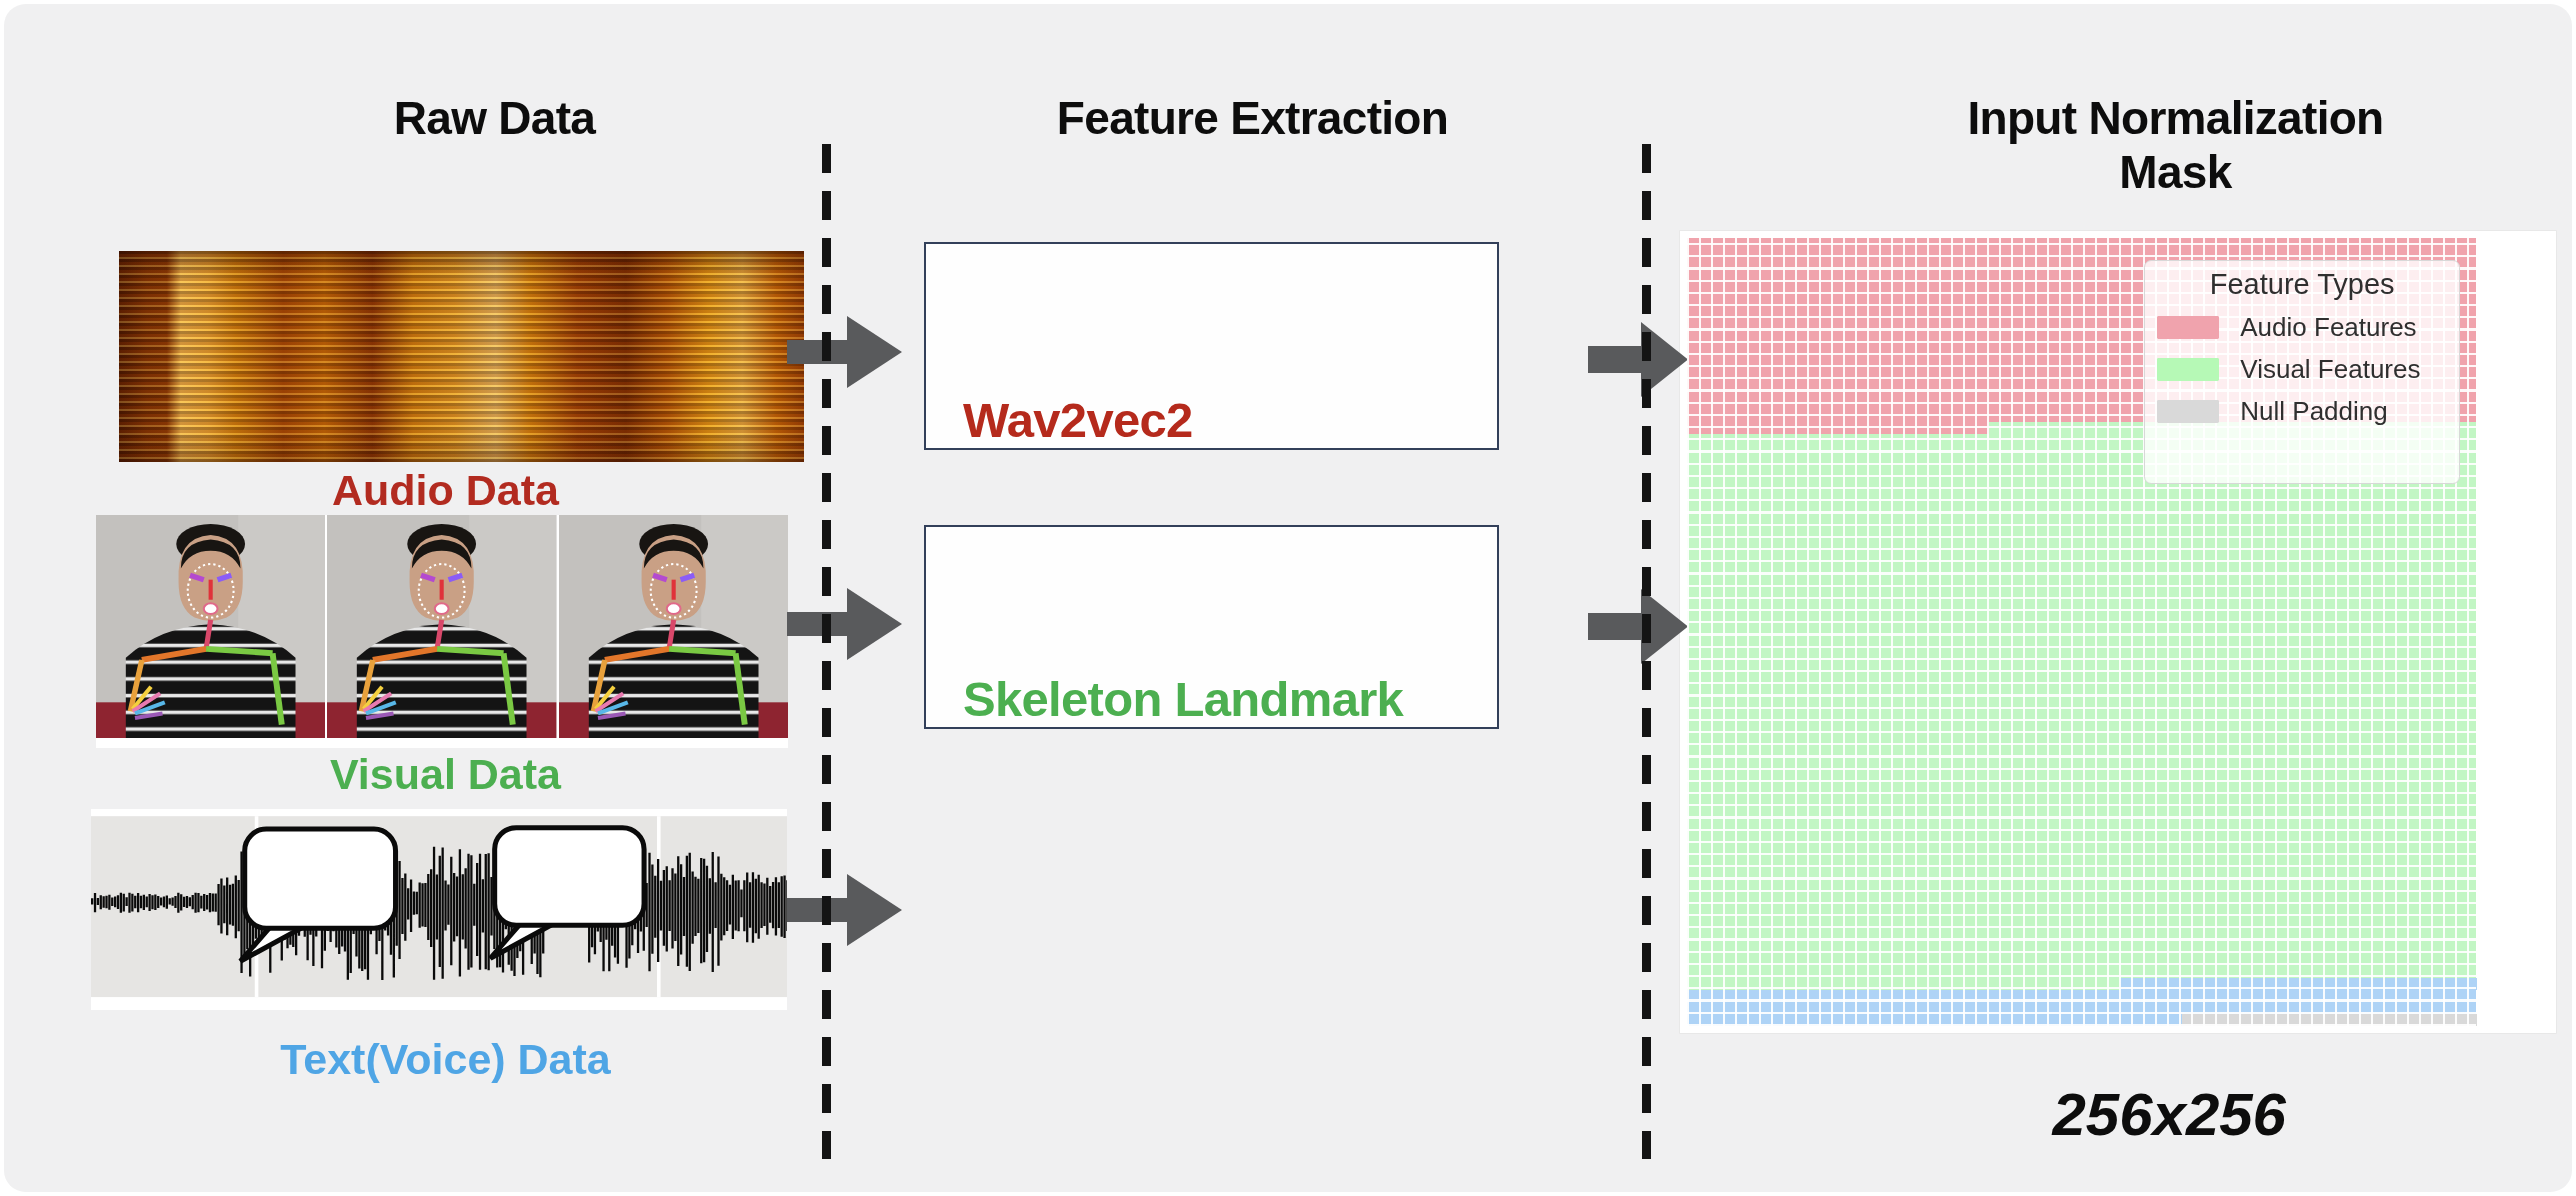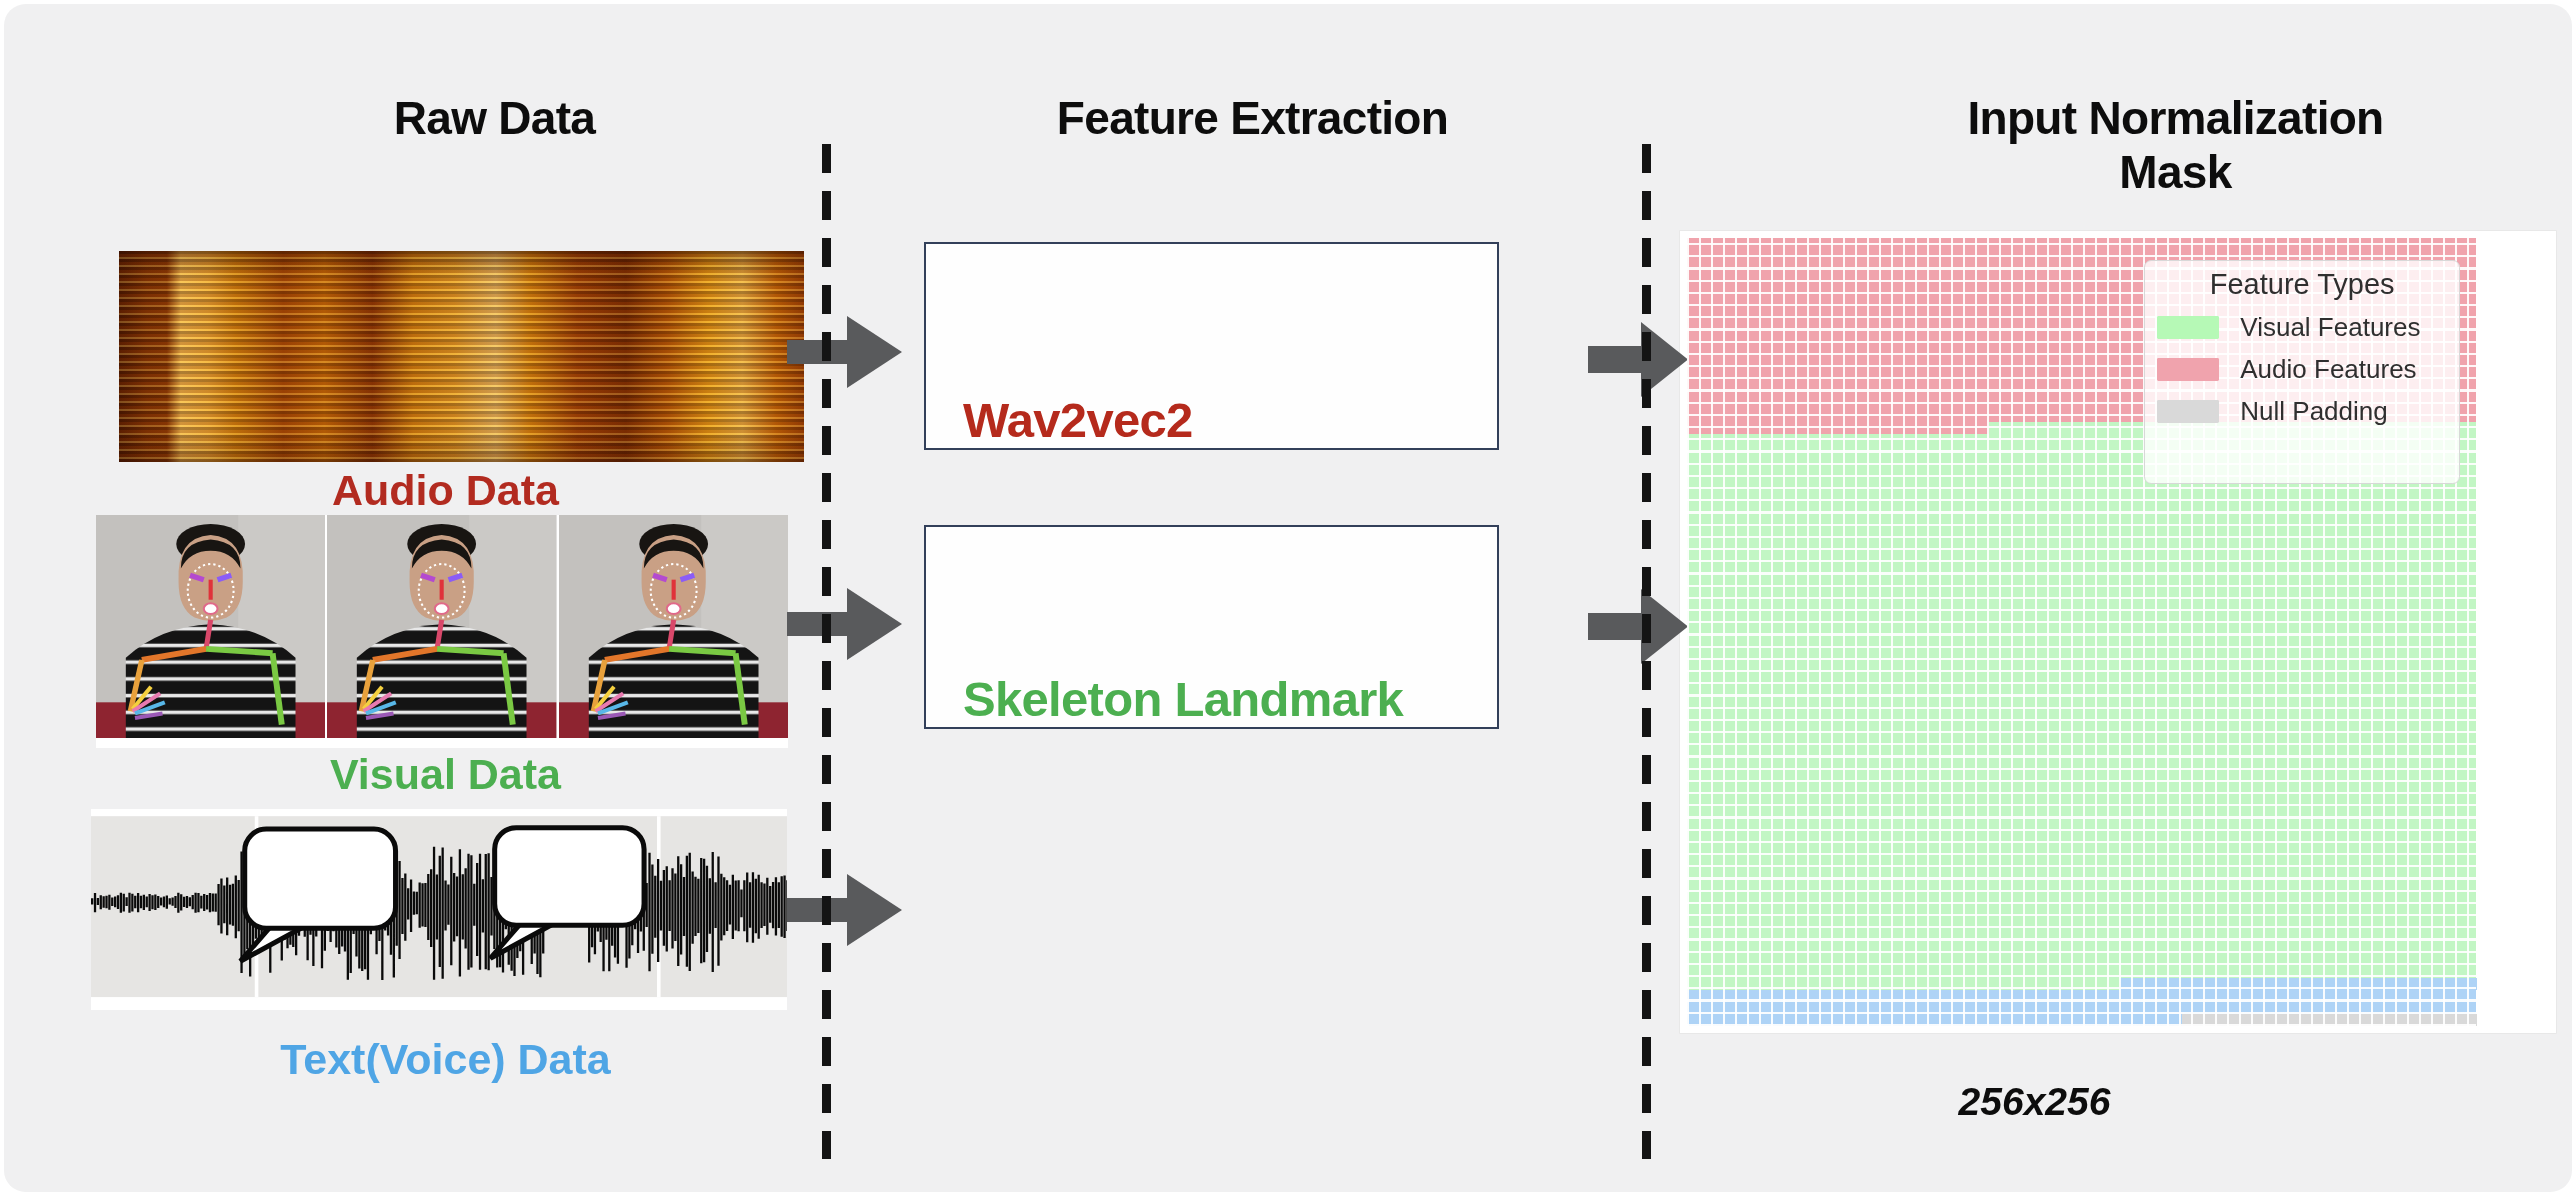--- a/index.html
+++ b/index.html
@@ -78,22 +78,22 @@
       repeating-linear-gradient(0deg,rgba(255,255,255,.92) 0 2.2px,rgba(255,255,255,0) 2.2px 12.2px);}
 
   #legend{position:absolute;left:457px;top:21.6px;width:316px;height:224px;z-index:6;
           background:rgba(255,255,255,.82);border:1.4px solid #d8d8d8;border-radius:7.2px;
           box-sizing:border-box;padding:7.2px 0 0 0;}
   #legend-title{text-align:center;font-size:29px;color:#2f2f2f;margin-bottom:5.8px;}
   .legend-row{display:flex;align-items:center;height:42px;}
   .legend-swatch{width:62px;height:23px;margin-left:11.5px;border-radius:1.4px;flex:0 0 auto;}
   .legend-label{margin-left:21.6px;font-size:26px;color:#2f2f2f;white-space:nowrap;}
 
-  #mask-size{position:absolute;left:1783px;top:1080px;width:503px;text-align:center;
-             font-size:39px;font-weight:bold;font-style:italic;color:#0d0d0d;}
+  #mask-size{position:absolute;left:1783px;top:1080px;width:503px;text-align:right;
+             font-size:60px;font-weight:bold;font-style:italic;color:#0d0d0d;}
 </style>
 </head>
 <body>
 
 <div id="stage">
   <div id="panel"></div>
 
   <div class="col-title" id="title-raw">Raw Data</div>
   <div class="col-title" id="title-feature">Feature Extraction</div>
   <div class="col-title" id="title-mask">Input Normalization Mask</div>
@@ -259,26 +259,26 @@
       <div class="msec" id="sec-green" style="background-color: rgb(194, 246, 196);"></div>
       <div class="msec" id="sec-red-left" style="background-color: rgb(240, 163, 172);"></div>
       <div class="msec" id="sec-red-right" style="background-color: rgb(240, 163, 172);"></div>
       <div class="msec" id="sec-blue-step" style="background-color: rgb(174, 211, 246);"></div>
       <div class="msec" id="sec-blue-main" style="background-color: rgb(174, 211, 246);"></div>
       <div class="msec" id="sec-gray" style="background-color: rgb(217, 217, 217);"></div>
       <div id="grid-overlay"></div>
       <div id="legend">
         <div id="legend-title">Feature Types</div>
         <div class="legend-row">
+          <div class="legend-swatch" style="background-color: rgb(240, 163, 173);"></div>
+          <div class="legend-label">Audio Features</div>
+        </div>
+        <div class="legend-row">
           <div class="legend-swatch" style="background-color: rgb(182, 249, 182);"></div>
           <div class="legend-label">Visual Features</div>
-        </div>
-        <div class="legend-row">
-          <div class="legend-swatch" style="background-color: rgb(240, 163, 173);"></div>
-          <div class="legend-label">Audio Features</div>
         </div>
         <div class="legend-row">
           <div class="legend-swatch" style="background-color: rgb(217, 217, 217);"></div>
           <div class="legend-label">Null Padding</div>
         </div>
       </div>
     </div>
   </div>
   <div id="mask-size">256x256</div>
 </div>

